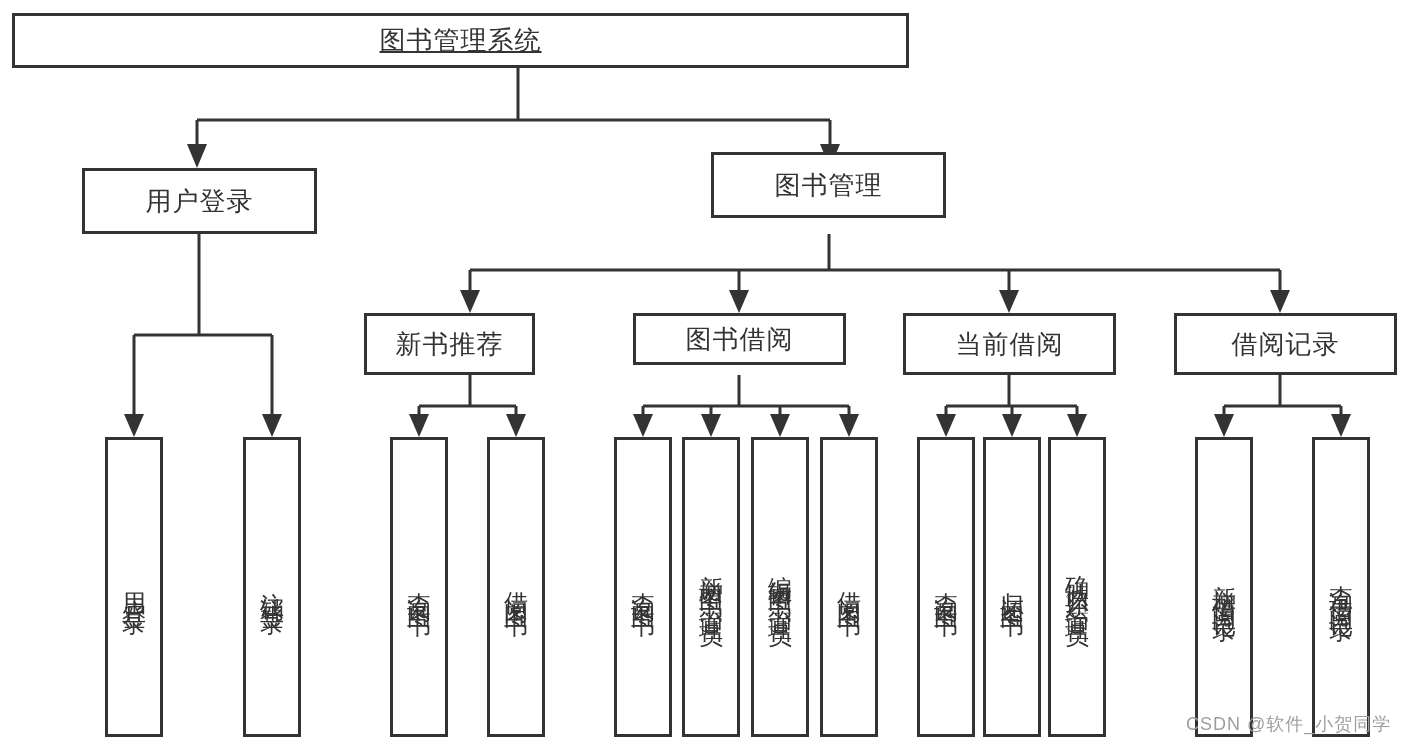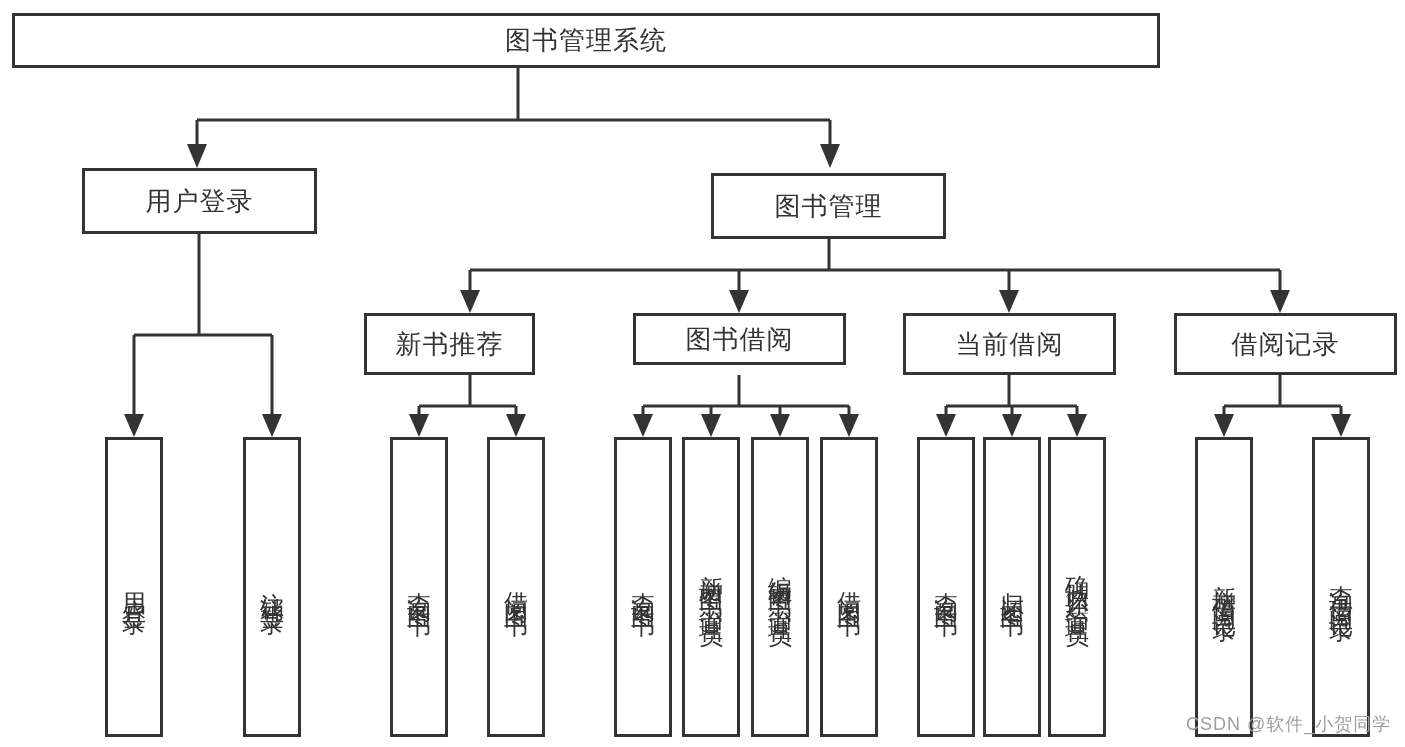--- a/index.html
+++ b/index.html
@@ -110,28 +110,28 @@
 
       <polygon points="936,414 956,414 946,437"></polygon>
       <polygon points="1002,414 1022,414 1012,437"></polygon>
       <polygon points="1067,414 1087,414 1077,437"></polygon>
 
       <polygon points="1214,414 1234,414 1224,437"></polygon>
       <polygon points="1331,414 1351,414 1341,437"></polygon>
     </g>
   </svg>
 
-  <div class="box" style="left:12px; top:13px; width:1148px; height:55px;">
+  <div class="box" style="left:12px; top:13px; width:897px; height:55px;text-decoration:underline;">
     <span class="hlabel">图书管理系统</span>
   </div>
 
   <div class="box" style="left:82px; top:168px; width:235px; height:66px;">
     <span class="hlabel">用户登录</span>
   </div>
-  <div class="box" style="left:711px; top:173px; width:235px; height:66px;">
+  <div class="box" style="left:711px; top:152px; width:235px; height:66px;">
     <span class="hlabel">图书管理</span>
   </div>
 
   <div class="box" style="left:364px; top:313px; width:171px; height:62px;">
     <span class="hlabel">新书推荐</span>
   </div>
   <div class="box" style="left:633px; top:313px; width:213px; height:52px;">
     <span class="hlabel">图书借阅</span>
   </div>
   <div class="box" style="left:903px; top:313px; width:213px; height:62px;">

